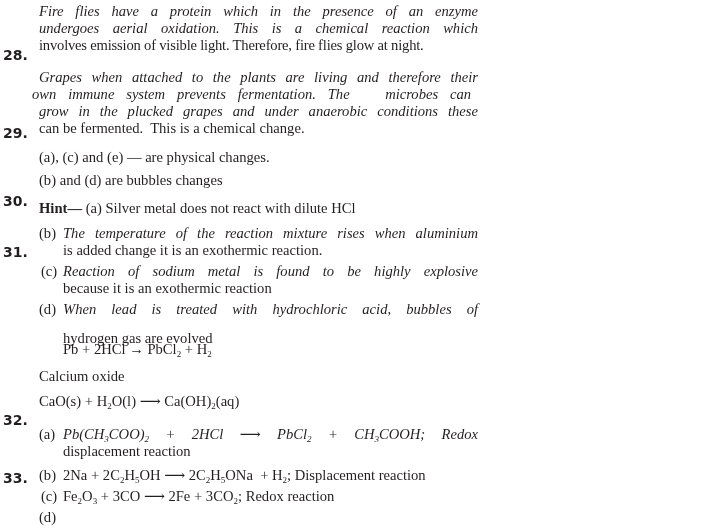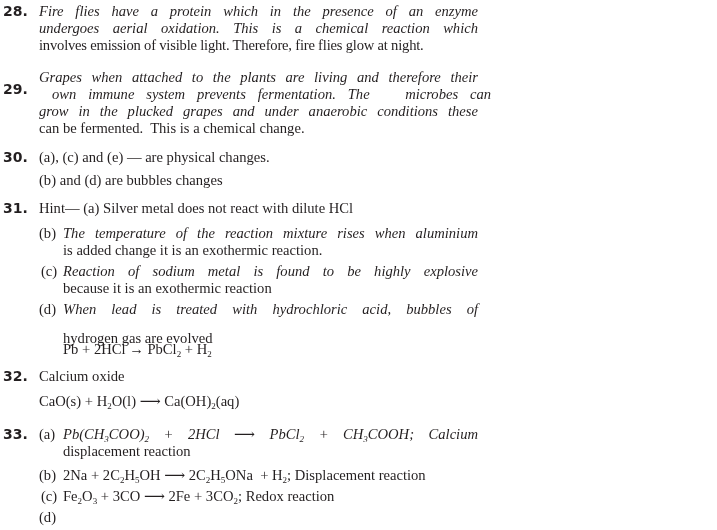--- a/index.html
+++ b/index.html
@@ -11,42 +11,42 @@
   .line {
     position: absolute;
     font-family: "Liberation Serif", "DejaVu Serif", serif;
     font-size: 14.6px;
     line-height: 17px;
     white-space: nowrap;
   }
   .num {
     position: absolute; left: 3px;
     font-family: "DejaVu Sans", "Liberation Sans", sans-serif;
-    font-weight: bold; font-size: 14px; line-height: 17px;
+    font-weight: bold; font-size: 14px; line-height: 17px; margin-top: 44px;
   }
   .justify {
     text-align: justify; text-align-last: justify; white-space: normal; font-style: italic;
   }
-  .hint { font-weight: normal; margin-top: 17px; }
+  .hint { font-weight: bold; margin-top: 17px; }
   sub { font-size: 9px; vertical-align: -3px; line-height: 0; }
 </style>
 </head>
 <body>
 
 <div>
   <span class="num" style="top:3px">28.</span>
   <div class="line justify" style="left:39px;top:3px;width:439px">Fire flies have a protein which in the presence of an enzyme</div>
   <div class="line justify" style="left:39px;top:20px;width:439px">undergoes aerial oxidation. This is a chemical reaction which</div>
   <div class="line" style="left:39px;top:37px;width:439px;letter-spacing:-0.2px">involves emission of visible light. Therefore, fire flies glow at night.</div>
 </div>
 
 <div>
   <span class="num" style="top:81px">29.</span>
   <div class="line justify" style="left:39px;top:69px;width:439px">Grapes when attached to the plants are living and therefore their</div>
-  <div class="line justify" style="left:52px;top:86px;width:439px;white-space:pre">own immune system prevents fermentation. The   microbes can</div>
+  <div class="line justify" style="left:32px;top:86px;width:439px;white-space:pre">own immune system prevents fermentation. The   microbes can</div>
   <div class="line justify" style="left:39px;top:103px;width:439px">grow in the plucked grapes and under anaerobic conditions these</div>
   <div class="line" style="left:39px;top:120px;white-space:pre">can be fermented.  This is a chemical change.</div>
 </div>
 
 <div>
   <span class="num" style="top:149px">30.</span>
   <div class="line" style="left:39px;top:149px">(a), (c) and (e) — are physical changes.</div>
   <div class="line" style="left:39px;top:172px">(b) and (d) are bubbles changes</div>
 </div>
 
@@ -74,21 +74,21 @@
 <div>
   <span class="num" style="top:368px">32.</span>
   <div class="line" style="left:39px;top:368px">Calcium oxide</div>
   <div class="line" style="left:39px;top:393px"><span>CaO(s) + H</span><sub>2</sub><span>O(l) ⟶ Ca(OH)</span><sub>2</sub><span>(aq)</span></div>
 </div>
 
 <div>
   <span class="num" style="top:426px">33.</span>
 
   <span class="line" style="left:39px;top:426px">(a)</span>
-  <div class="line justify" style="left:63px;top:426px;width:415px;word-spacing:6px"><span>Pb(CH</span><sub>3</sub><span>COO)</span><sub>2</sub><span> + 2HCl ⟶ PbCl</span><sub>2</sub><span> + CH</span><sub>3</sub><span>COOH; Calcium</span></div>
+  <div class="line justify" style="left:63px;top:426px;width:415px;word-spacing:6px"><span>Pb(CH</span><sub>3</sub><span>COO)</span><sub>2</sub><span> + 2HCl ⟶ PbCl</span><sub>2</sub><span> + CH</span><sub>3</sub><span>COOH; Redox</span></div>
   <div class="line" style="left:63px;top:443px">displacement reaction</div>
 
   <span class="line" style="left:39px;top:467px">(b)</span>
   <div class="line" style="left:63px;top:467px;white-space:pre"><span>2Na + 2C</span><sub>2</sub><span>H</span><sub>5</sub><span>OH ⟶ 2C</span><sub>2</sub><span>H</span><sub>5</sub><span>ONa  + H</span><sub>2</sub><span>; Displacement reaction</span></div>
 
   <span class="line" style="left:41px;top:488px">(c)</span>
   <div class="line" style="left:63px;top:488px"><span>Fe</span><sub>2</sub><span>O</span><sub>3</sub><span> + 3CO ⟶ 2Fe + 3CO</span><sub>2</sub><span>; Redox reaction</span></div>
 
   <span class="line" style="left:39px;top:509px">(d)</span>
   <div class="line" style="left:63px;top:529px"><span>2H</span><sub>2</sub><span>S + O</span><sub>2</sub><span> ⟶ 2S + 2H</span><sub>2</sub><span>O; Redox reaction</span></div>

